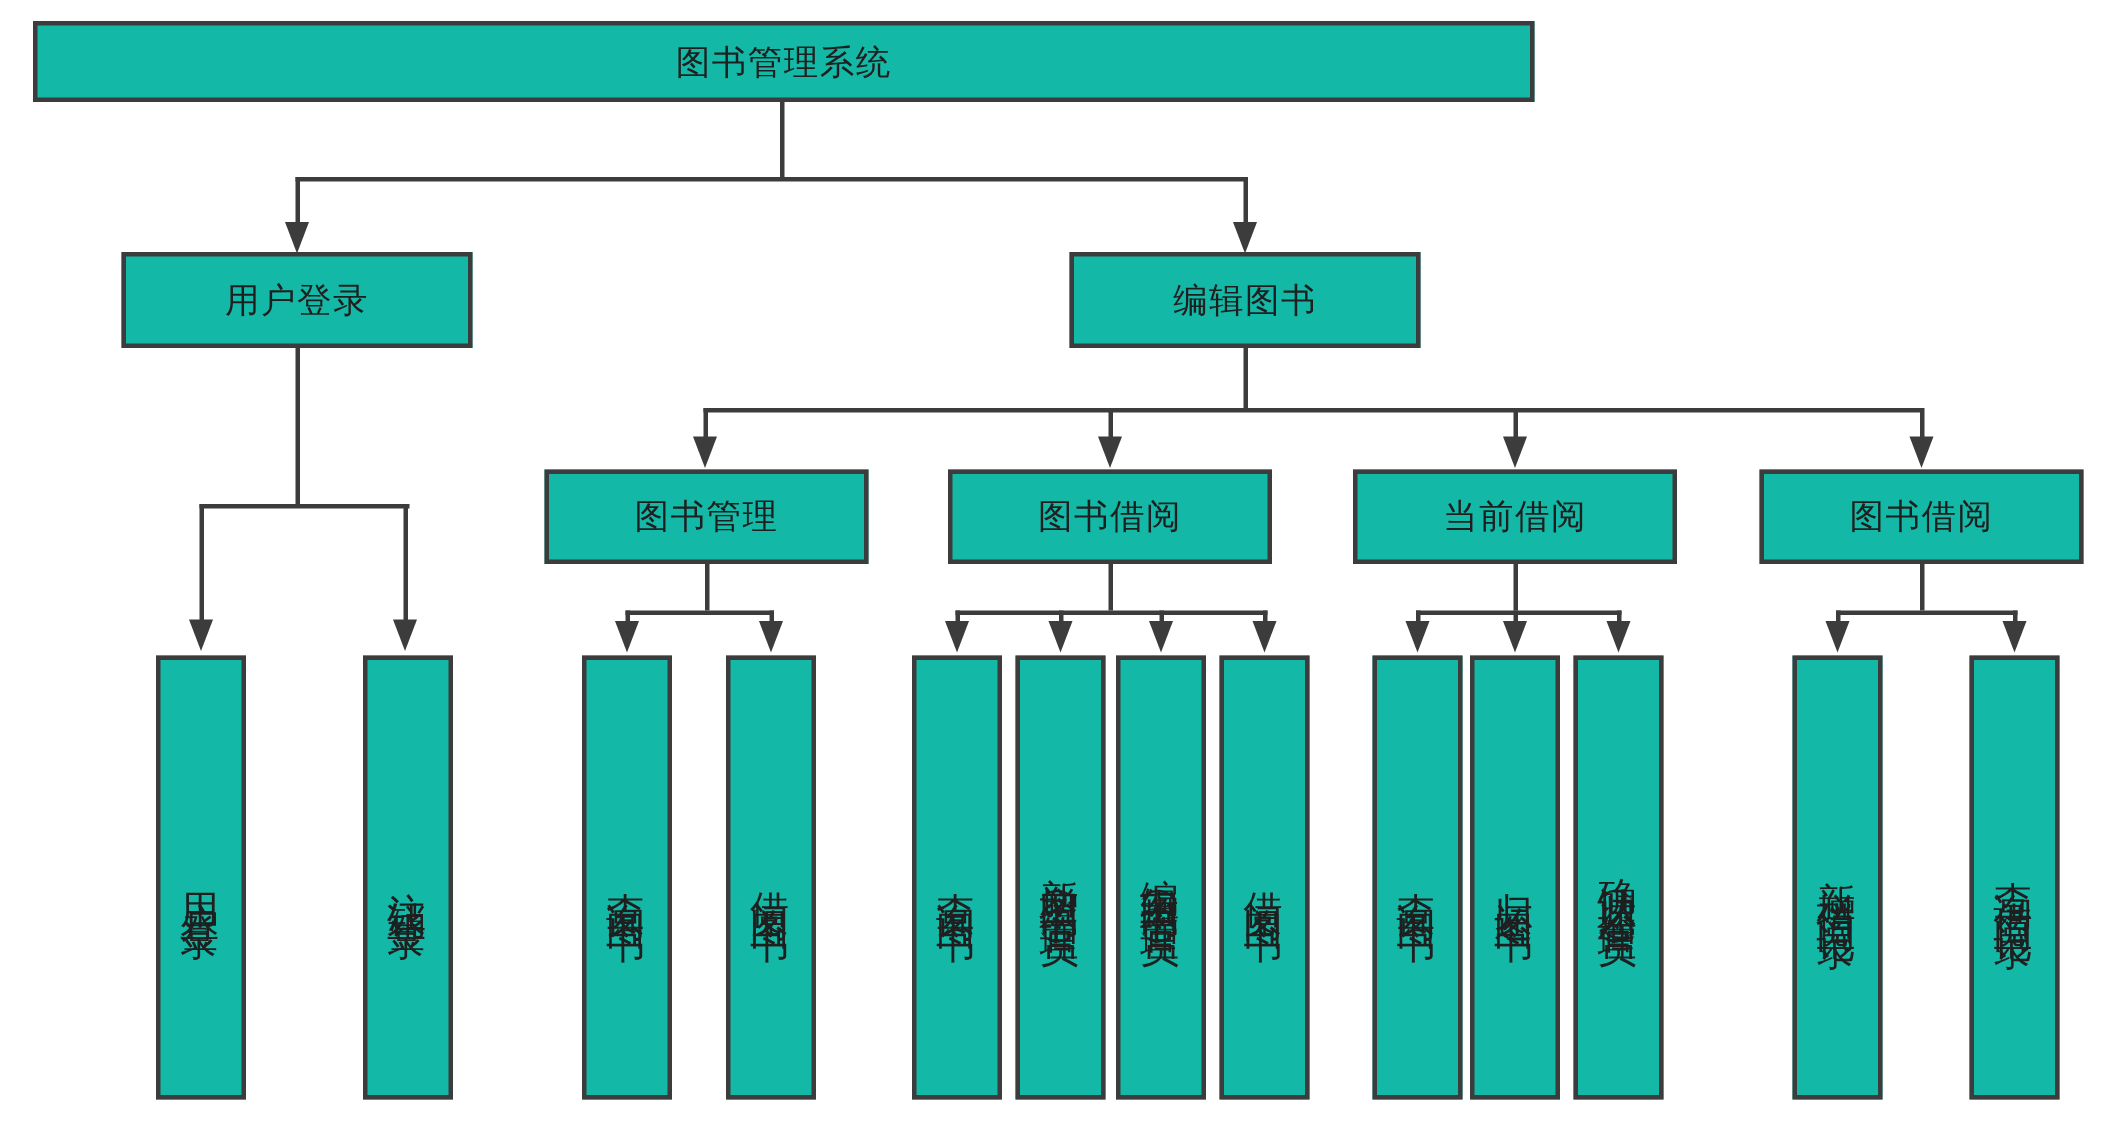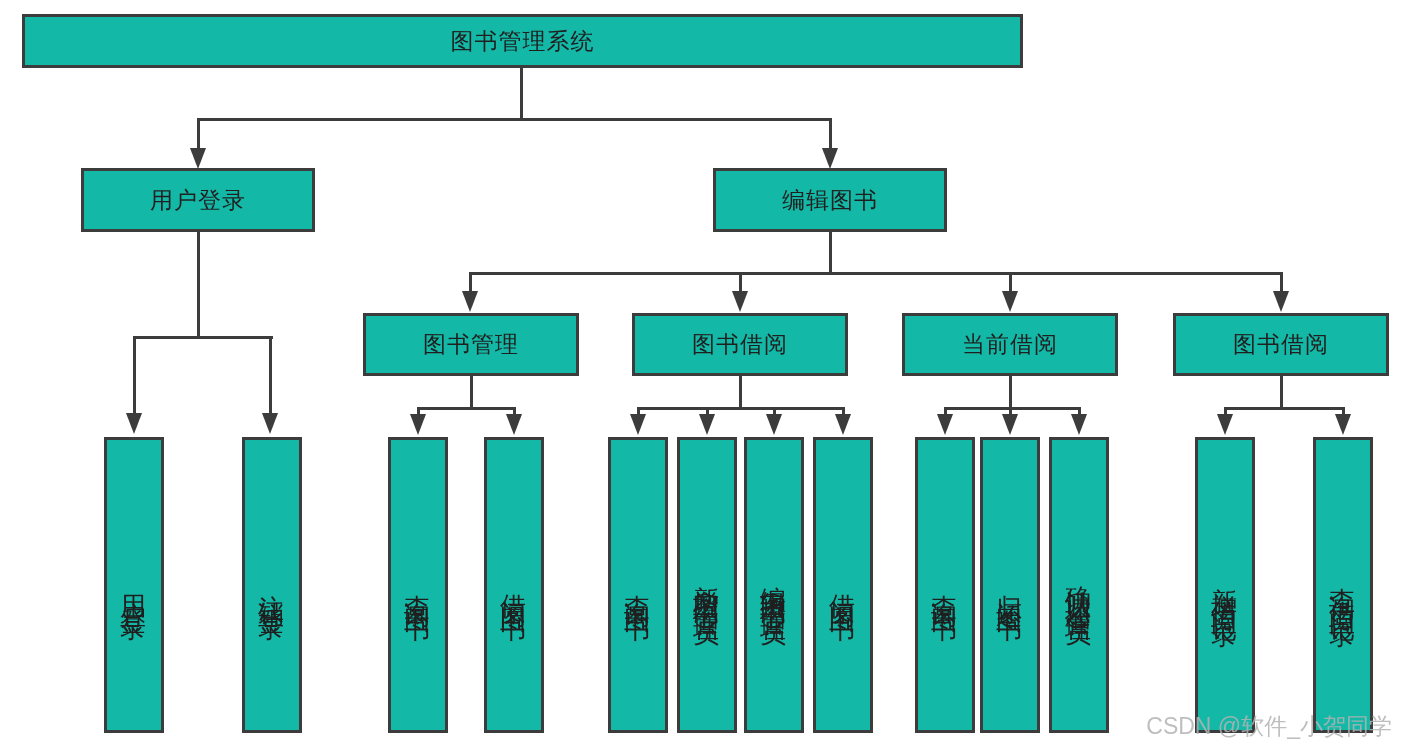--- a/index.html
+++ b/index.html
@@ -187,15 +187,14 @@
     <span class="vt vt-long">确认归还（管理员）</span>
   </div>
 
   <div class="leaf" style="left:1195px;top:437px;width:60px;height:296px">
     <span class="vt">新增借阅记录</span>
   </div>
   <div class="leaf" style="left:1313px;top:437px;width:60px;height:296px">
     <span class="vt">查询借阅记录</span>
   </div>
 
-  <div class="watermark">CSDN @软件_小贺同学</div>
 
 </div>
 
 </body></html>

